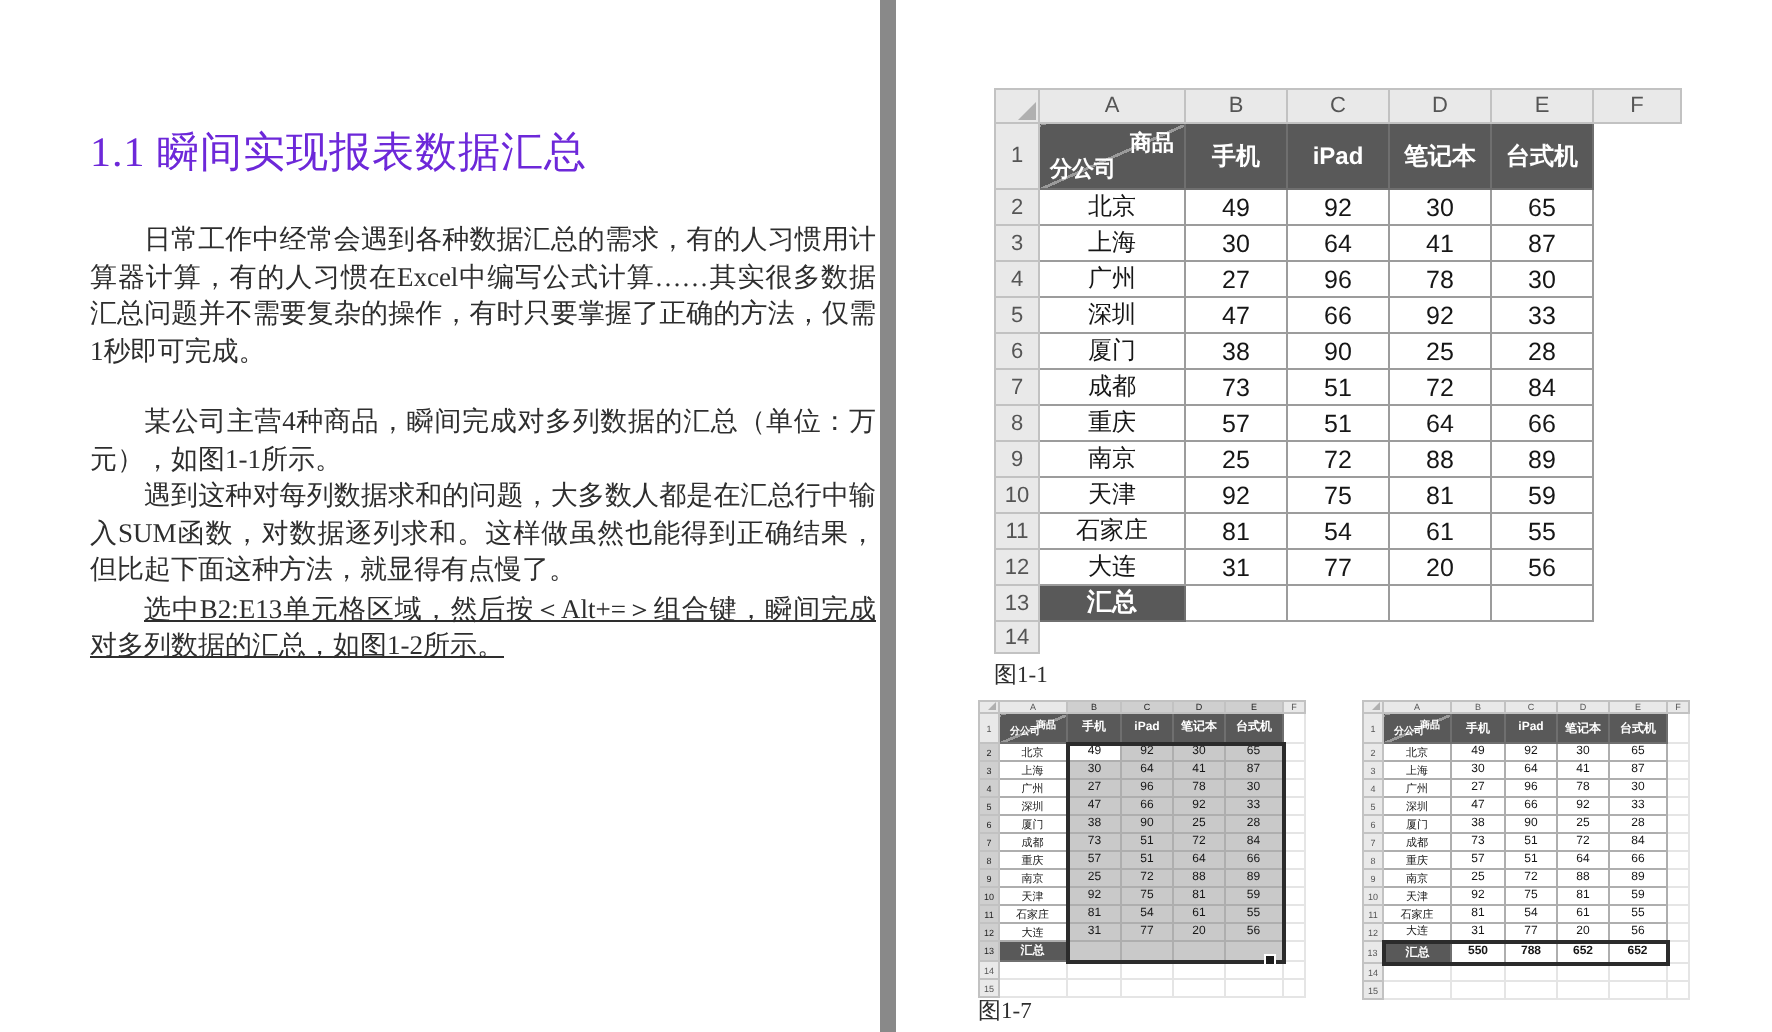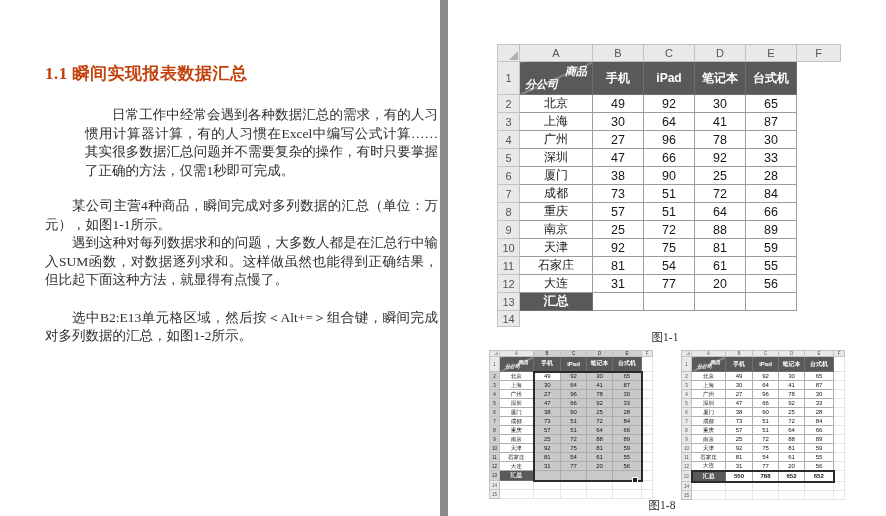--- a/index.html
+++ b/index.html
@@ -1,26 +1,26 @@
 <!DOCTYPE html>
 <html><head>
 <meta charset="utf-8">
 <style>
   html,body{margin:0;padding:0;background:#fff;}
   #stage{position:relative;width:886px;height:516px;background:#ffffff;overflow:hidden;
          font-family:"Liberation Serif","DejaVu Serif",serif;}
 
   
   .leftcol{position:absolute;left:45px;top:0;width:393px;color:#2e2e2e;}
-  .h1{margin:62px 0 0 0;font-size:17px;font-weight:700;color:#c2410c;letter-spacing:.5px;}
+  .h1{margin:62px 0 0 0;font-size:21px;font-weight:400;color:#6d28d9;letter-spacing:.5px;}
   .h2{margin:18px 0 0 0;font-size:15.5px;font-weight:400;color:#b3905e;letter-spacing:.5px;}
   .para{margin:0;font-size:13.5px;line-height:18.5px;text-indent:2em;text-align:justify;}
-  .p1{margin-top:21px;margin-left:40px;}
+  .p1{margin-top:21px;}
   .p2{margin-top:17px;}
-  .p4{margin-top:19px;}
+  .p4{margin-top:1px;text-decoration:underline;}
 
   
   .divider{position:absolute;left:440px;top:0;width:8px;height:516px;background:#898989;}
 
   
   .sheethost{position:absolute;}
   .sheet{border-collapse:collapse;table-layout:fixed;border-spacing:0;
          font-family:"Liberation Sans","DejaVu Sans",sans-serif;}
   .sheet td{padding:0;text-align:center;vertical-align:middle;overflow:hidden;white-space:nowrap;}
 
@@ -28,21 +28,21 @@
   .hdsel{background:#cfcfcf;color:#222;}
   .corner{position:relative;background:#e9e9e9;border:1px solid #c2c2c2;}
   .tri{position:absolute;right:1px;bottom:1px;width:0;height:0;
        border-left:9px solid transparent;border-bottom:9px solid #b0b0b0;}
   .small .tri{border-left-width:4px;border-bottom-width:4px;}
 
   .ph,.tlab{background:#595959;color:#fff;font-weight:bold;border:1px solid #6f6f6f;}
   .diag{position:relative;background:#595959;color:#fff;font-weight:bold;border:1px solid #6f6f6f;
         background-image:linear-gradient(to bottom right,
           transparent calc(50% - 0.7px), #9a9a9a calc(50% - 0.7px),
-          #9a9a9a calc(50% + 0.7px), transparent calc(50% + 0.7px));font-style:italic;}
+          #9a9a9a calc(50% + 0.7px), transparent calc(50% + 0.7px));}
   .diag .dt{position:absolute;top:2px;right:5px;}
   .diag .db{position:absolute;bottom:2px;left:5px;}
 
   .lab,.val{background:#fff;border:1px solid #9c9c9c;color:#161616;}
   .off{border:none;background:transparent;}
   .ghost{border:none;}
   .small .lab,.small .val{border-color:#aeaeae;}
   .small .off,.small .ghost{border:1px solid #e5e5e5;border-top:none;}
 
   .sel{background:#c9c9c9;}
@@ -82,21 +82,21 @@
   .small .letters td:nth-child(2){width:33px}
   .small .letters td:nth-child(3){width:26px}
   .small .letters td:nth-child(4),.small .letters td:nth-child(5){width:25px}
   .small .letters td:nth-child(6){width:28px}
   .small .letters td:nth-child(7){width:10px}
 
   .fill-handle{position:absolute;left:143px;top:127px;width:4px;height:4px;
                background:#1c1c1c;border:1px solid #fff;z-index:4;}
 
   
-  .caption{position:absolute;text-align:center;font-size:11.5px;color:#2e2e2e;}
+  .caption{position:absolute;text-align:left;font-size:11.5px;color:#2e2e2e;}
   .cap1{left:497px;top:330px;width:336px;}
   .cap2{left:489px;top:498px;width:346px;}
   .altblock{position:absolute;left:633px;top:406px;width:64px;z-index:5;text-align:center;
             font-family:"Liberation Sans","DejaVu Sans",sans-serif;}
   .altlabel{font-size:14px;font-weight:bold;color:#111;display:block;}
   .arrow{position:relative;margin-top:4px;height:9px;}
   .arrow .shaft{position:absolute;left:0;top:3px;width:56px;height:2.5px;background:#111;}
   .arrow .head{position:absolute;left:54px;top:-1px;width:0;height:0;
                border-left:10px solid #111;border-top:5.5px solid transparent;
                border-bottom:5.5px solid transparent;}
@@ -570,15 +570,15 @@
             <td class="ghost"></td>
             <td class="ghost"></td>
             <td class="ghost"></td>
             <td class="ghost"></td>
             <td class="ghost"></td>
             <td class="ghost"></td>
           </tr>
         </tbody>
       </table>
     </div>
-  <div class="caption cap2">图1-8</div>
+  <div class="caption cap2">图1-7</div>
 
 </div>
 
 </body></html>

